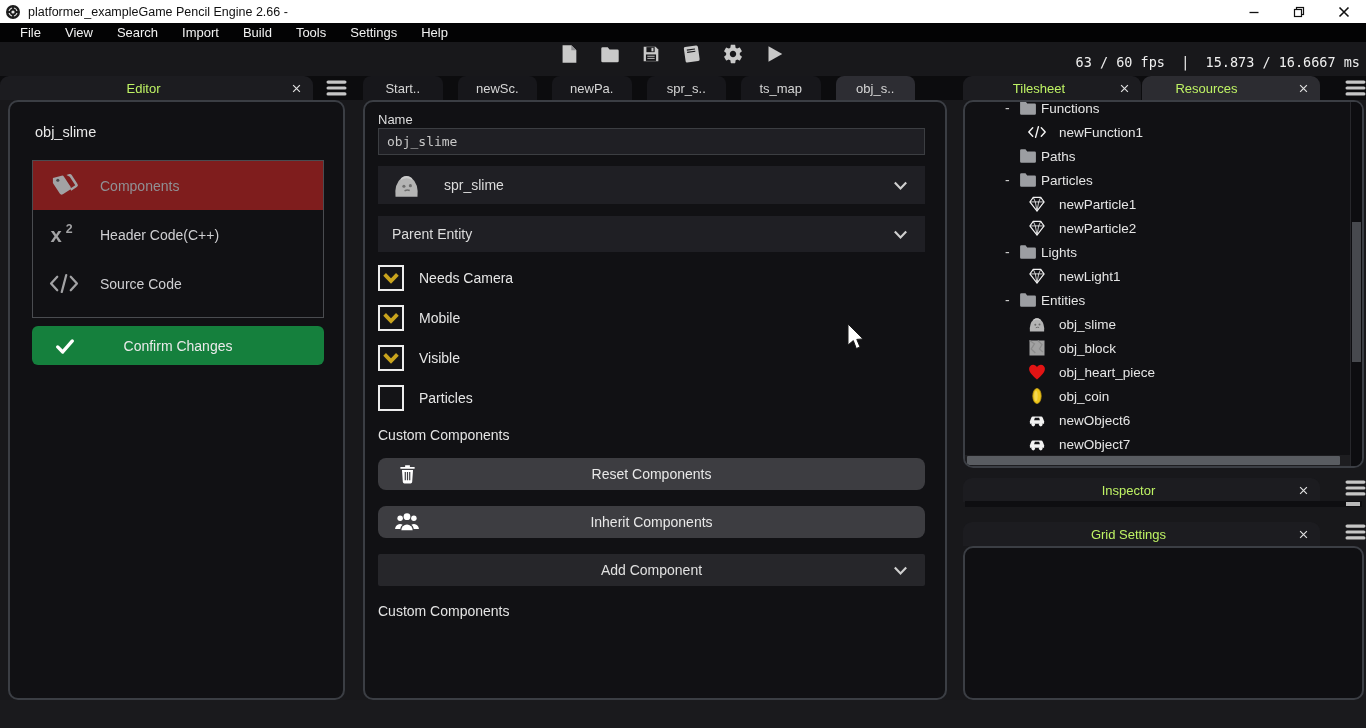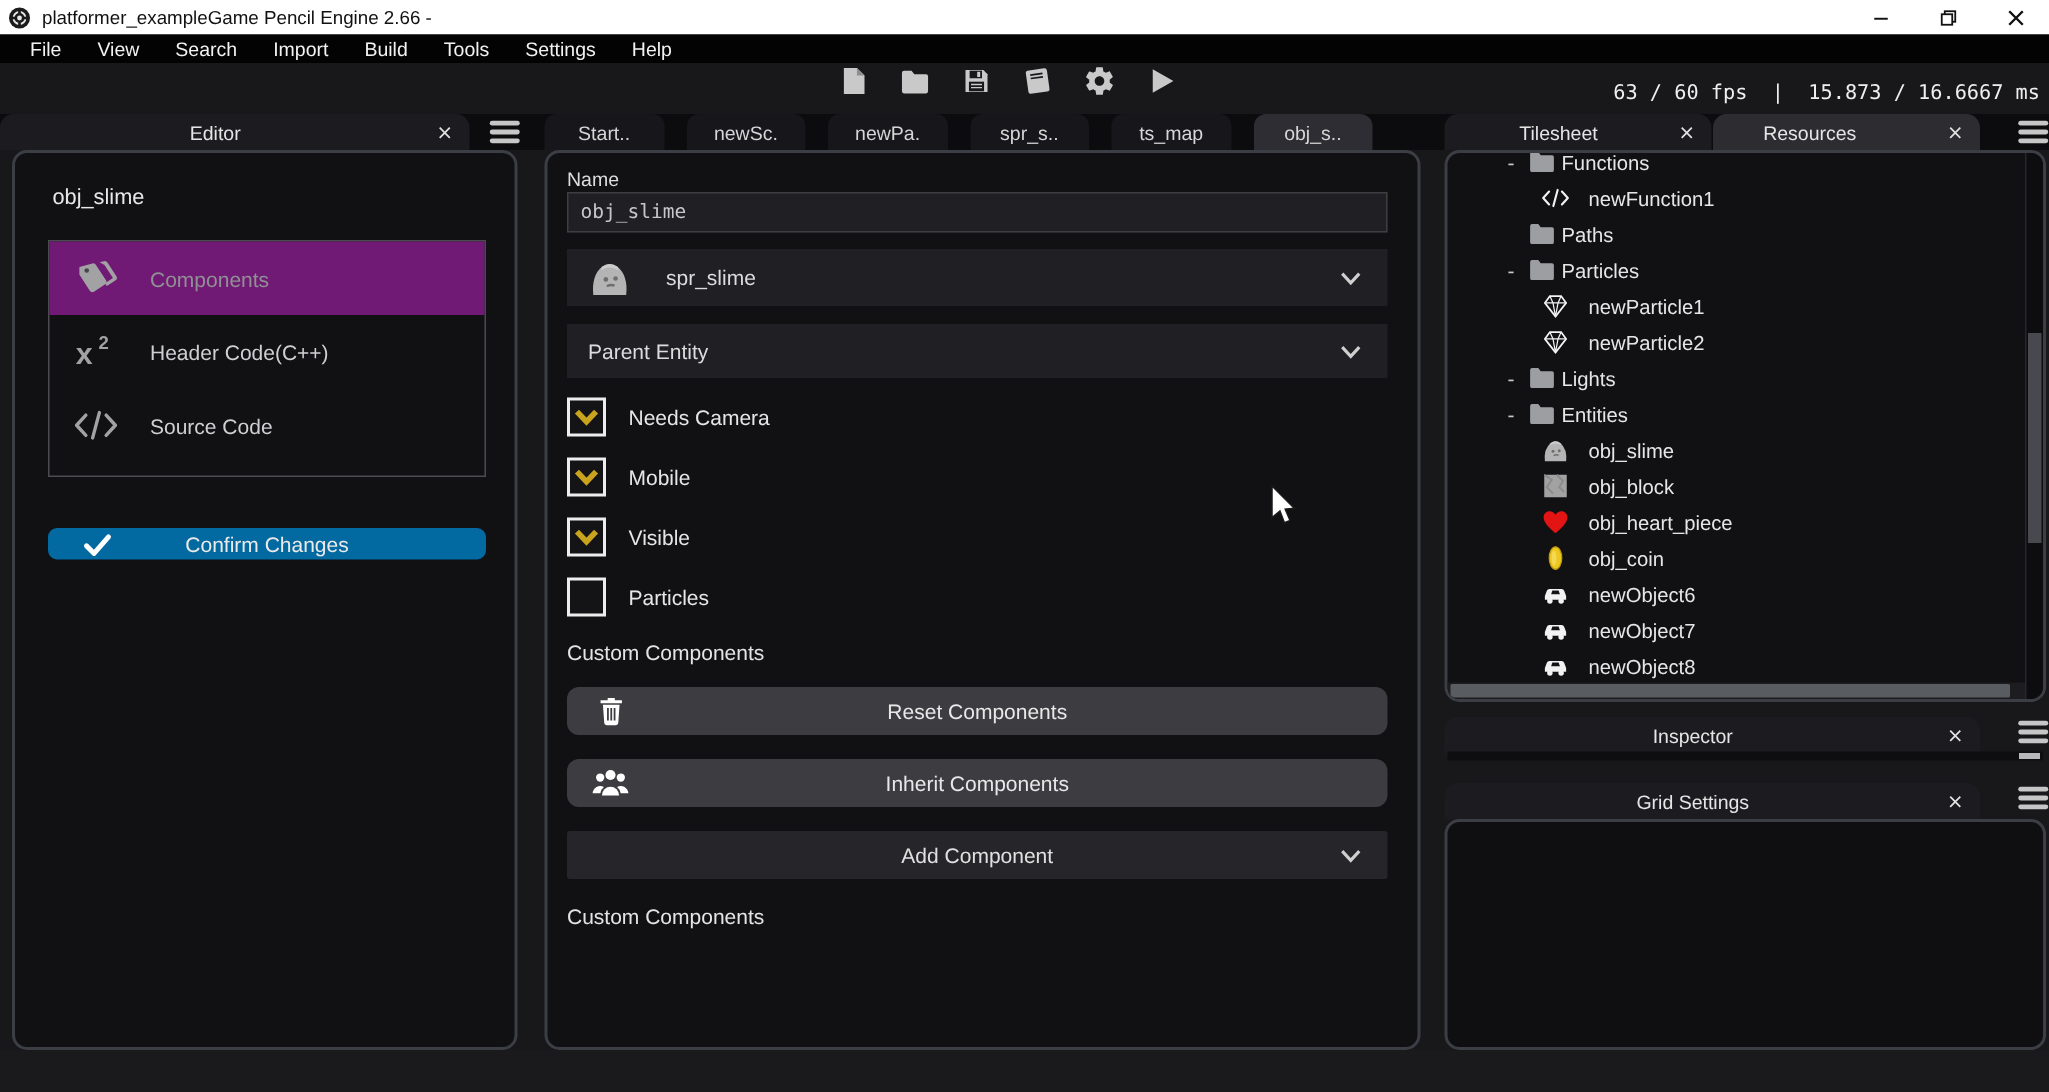--- a/index.html
+++ b/index.html
@@ -25,21 +25,21 @@
   .main { position:absolute; left:0; top:42px; width:1366px; height:686px; background:#18181b; }
 
   .toolbar { position:absolute; left:558px; top:0; height:24px; display:flex; gap:19px; align-items:center; }
   .tool-icon { width:22px; height:22px; color:#c9c9c9; }
   .fps { position:absolute; right:6px; top:12px; font-family:"DejaVu Sans Mono", monospace; font-size:13.5px; color:#efefef; white-space:pre; }
 
   
   .tabstrip { position:absolute; left:0; top:34px; width:1366px; height:24px; background:#0c0c0e; }
   .ptab { position:absolute; top:0; height:24px; background:#1c1c20; border-radius:9px 9px 0 0; display:flex; align-items:center; }
   .ptab.active { background:#2c2c31;gap:23px; }
-  .ptab-label { flex:1; text-align:center; color:#e5e5e5; font-size:13px; }
+  .ptab-label { flex:1; text-align:center; color:#bef264; font-size:13px; }
   .tab-close { width:18px; height:18px; display:flex; align-items:center; justify-content:center; margin-right:8px; color:#e0e0e0; }
   .tab-close [data-static-icon]{ width:9px; height:9px; }
   .hamburger { position:absolute; width:21px; height:16px; color:#c6c6c6; }
   .editor-tab { left:0; width:313px; }
   .doc-tabs { position:absolute; left:363px; top:0; width:552px; display:flex; gap:15px; }
   .doc-tab { flex:1; height:24px; background:#17171b; border-radius:8px 8px 0 0; display:flex; align-items:center; justify-content:center; color:#d6d6d6; font-size:13px; }
   .doc-tab.active { background:#2d2d33; }
   .res-tabs { position:absolute; left:963px; top:0; width:357px; display:flex; gap:1px; }
   .res-tabs .ptab { position:relative; flex:1; }
 
@@ -47,25 +47,25 @@
   .panel { position:absolute; background:#111114; border:2px solid #3b3e44; border-radius:10px; }
   .editor-panel { left:8px; top:58px; width:337px; height:600px; }
   .center-panel { left:363px; top:58px; width:584px; height:600px; }
   .tree-panel { left:963px; top:58px; width:401px; height:368px; overflow:hidden; }
   .grid-body  { left:963px; top:504px; width:401px; height:154px; background:#0f0f12; }
 
   
   .obj-name { position:absolute; left:25px; top:22px; font-size:14.5px; color:#e8e8e8; }
   .section-list { position:absolute; left:22px; top:58px; width:292px; height:158px; border:1px solid #4a4c50; }
   .section-row { height:49px; display:flex; align-items:center; }
-  .section-row.selected { background:#701a75; }
+  .section-row.selected { background:#7f1d1d; }
   .sec-icon { width:32px; height:27px; margin-left:15px; color:#a2a2a4; }
   .section-row .sec-label { margin-left:20px; font-size:14px; color:#cfcfd2; }
   .section-row.selected .sec-label { color:#909094; }
-  .confirm-btn { position:absolute; left:22px; top:250px; width:292px; height:21px; background:#0369a1; border-radius:6px; display:flex; align-items:center; justify-content:center; }
+  .confirm-btn { position:absolute; left:22px; top:224px; width:292px; height:39px; background:#15803d; border-radius:6px; display:flex; align-items:center; justify-content:center; }
   .confirm-btn .btn-icon { position:absolute; left:22px; width:22px; height:22px; color:#ffffff; }
   .confirm-btn .btn-label { font-size:14px; color:#eaeaea; }
 
   
   .fld-label { position:absolute; left:13px; font-size:13px; color:#dedede; }
   .name-input { position:absolute; left:13px; top:26px; width:547px; height:27px; background:#1f1f24; border:1px solid #3c3e42; color:#c8c8c8; font-family:"DejaVu Sans Mono", monospace; font-size:13px; padding-left:8px; outline:none; }
   .dropdown { position:absolute; left:13px; width:547px; background:#1f1f24; display:flex; align-items:center; }
   .dd-sprite { top:64px; height:38px; }
   .dd-parent { top:114px; height:36px; }
   .dd-label { font-size:14px; color:#dcdcdc; }
@@ -531,20 +531,30 @@
         <div class="tree-row">
           <span class="collapser show">-</span>
           <span class="tree-icon icon-slot">
             <svg viewBox="0 0 24 24" fill="currentColor">
               <path d="M2.5 5.5 a1.5 1.5 0 0 1 1.5-1.5 h5 l2 2.5 h9 a1.5 1.5 0 0 1 1.5 1.5 v10.5 a1.5 1.5 0 0 1-1.5 1.5 h-16 a1.5 1.5 0 0 1-1.5-1.5 Z"></path>
             </svg>
           </span>
           <span class="tree-label">Lights</span>
         </div>
 
+        <div class="tree-row child">
+          <span class="collapser">-</span>
+          <span class="tree-icon icon-slot">
+            <svg viewBox="0 0 24 24" fill="none" stroke="currentColor" stroke-width="1.4">
+              <path d="M7.5 4 h9 l4 5.5 L12 20.5 L3.5 9.5 Z"></path>
+              <path d="M3.5 9.5 h17 M7.5 4 l2.5 5.5 2 11 M16.5 4 l-2.5 5.5 -2 11" stroke-width="1"></path>
+            </svg>
+          </span>
+          <span class="tree-label">newLight1</span>
+        </div>
 
         <div class="tree-row">
           <span class="collapser show">-</span>
           <span class="tree-icon icon-slot">
             <svg viewBox="0 0 24 24" fill="currentColor">
               <path d="M2.5 5.5 a1.5 1.5 0 0 1 1.5-1.5 h5 l2 2.5 h9 a1.5 1.5 0 0 1 1.5 1.5 v10.5 a1.5 1.5 0 0 1-1.5 1.5 h-16 a1.5 1.5 0 0 1-1.5-1.5 Z"></path>
             </svg>
           </span>
           <span class="tree-label">Entities</span>
         </div>

